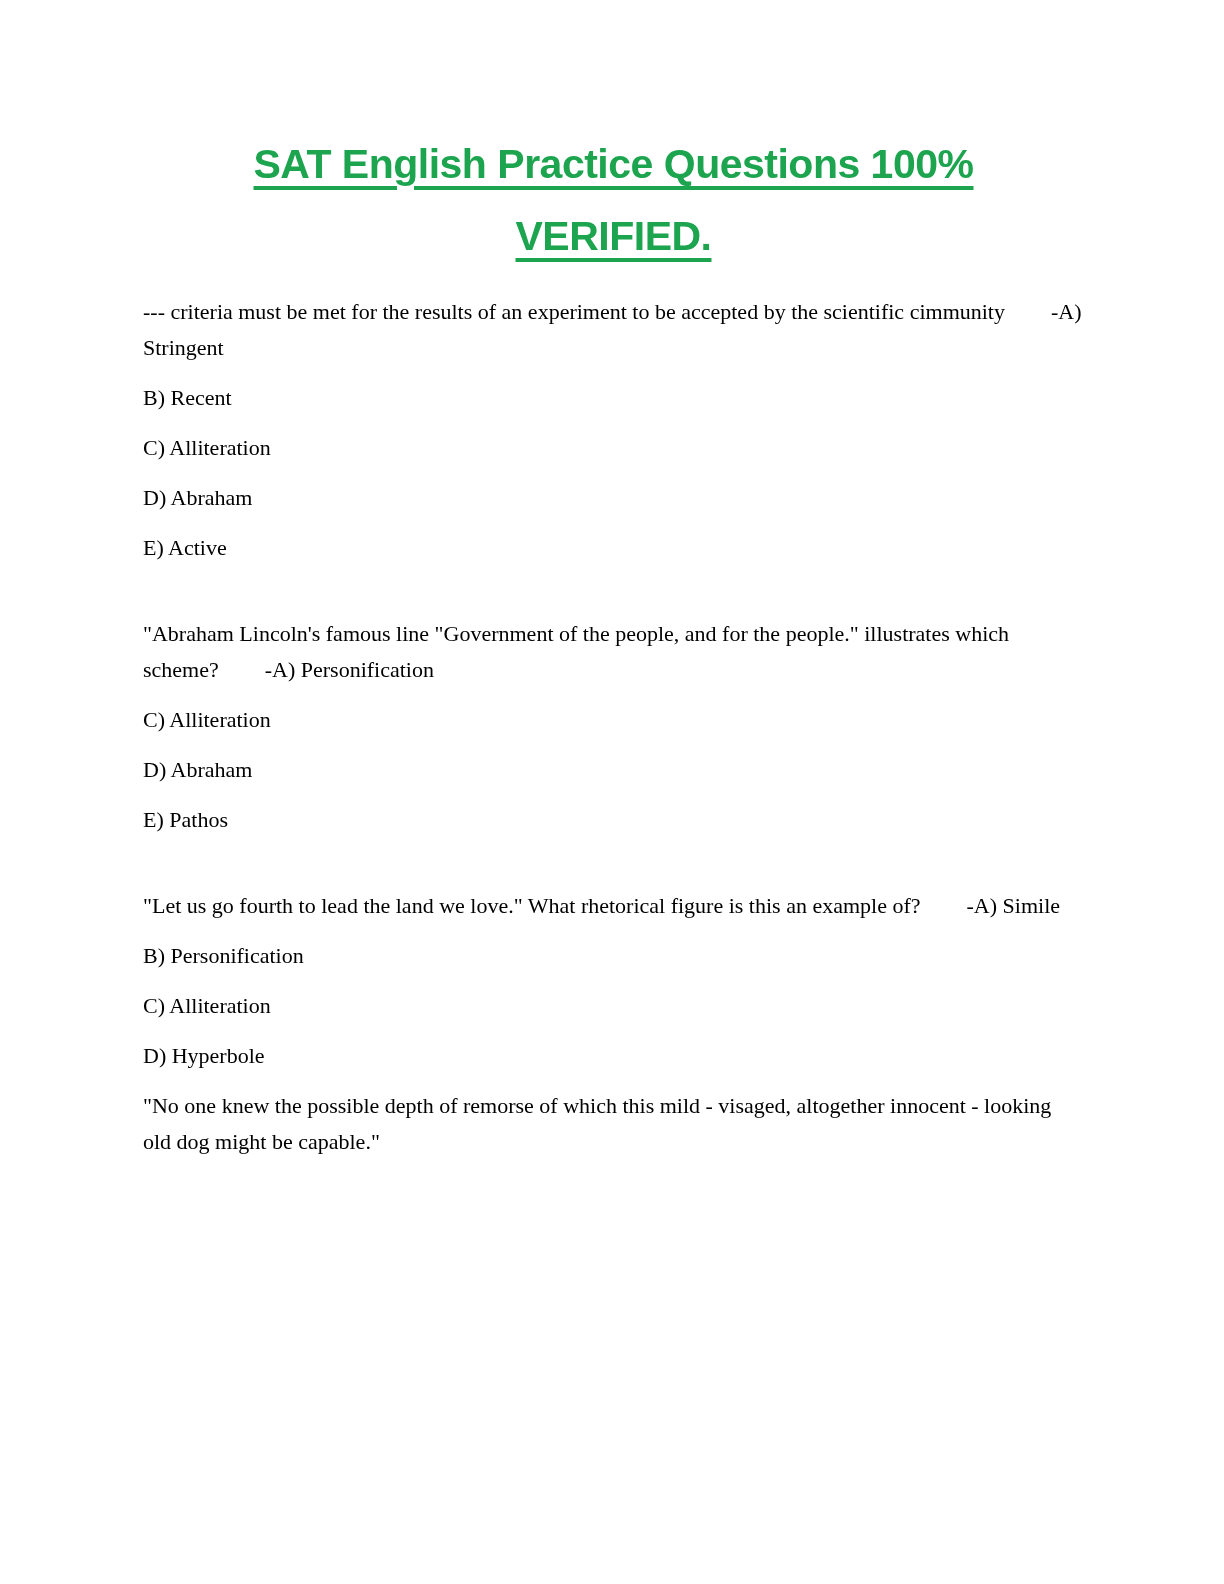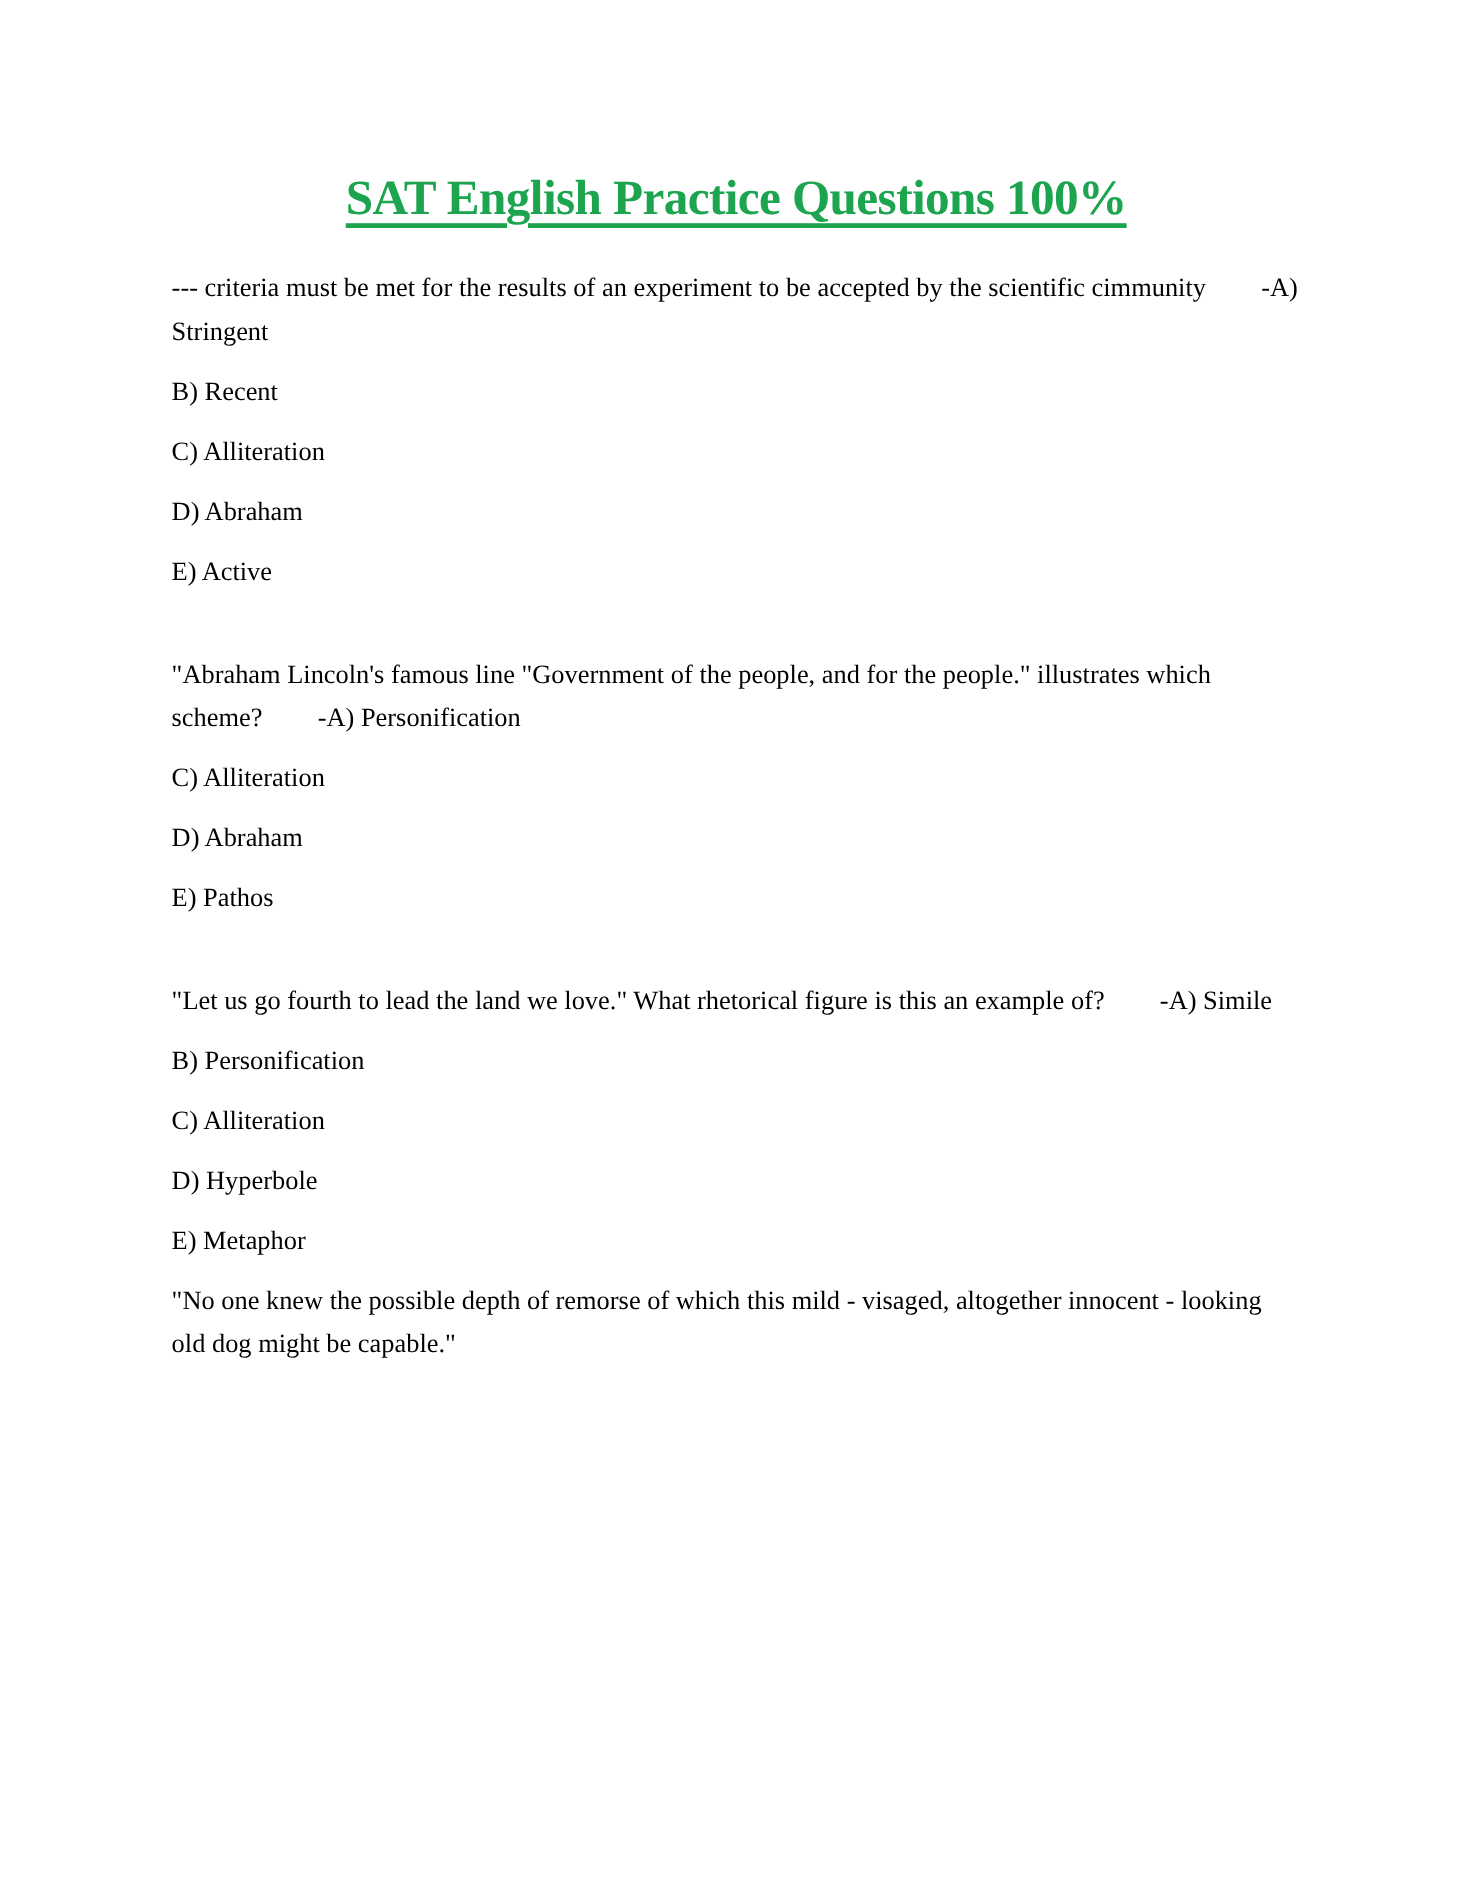--- a/index.html
+++ b/index.html
@@ -20,21 +20,20 @@
     font-family: "Liberation Sans", "DejaVu Sans", sans-serif;
     font-weight: bold;
     font-size: 41px;
     line-height: 72px;
     letter-spacing: -0.5px;
     text-align: center;
     margin: 0 0 22px 0;
   }
   .doc-title .title-line {
     display: block;
-    font-family: Liberation Serif, serif;
   }
   .doc-title .title-line > span {
     text-decoration: underline;
     text-decoration-thickness: 4px;
     text-underline-offset: 8px;
   }
   .body-text {
     font-family: "Liberation Serif", "DejaVu Serif", serif;
     font-size: 22px;
     line-height: 36px;
@@ -51,20 +50,21 @@
     width: 46px;
   }
 </style>
 </head>
 <body>
 
 <div class="page" style="background: rgb(255, 255, 255);">
 
   <h1 class="doc-title" style="color: rgb(28, 164, 78);">
     <span class="title-line"><span>SAT English Practice Questions 100%</span></span>
+    <span class="title-line"><span>VERIFIED.</span></span>
   </h1>
 
   <div class="body-text" style="color: rgb(0, 0, 0);">
 
     <div class="qblock">
       <p><span>--- criteria must be met for the results of an experiment to be accepted by the scientific cimmunity</span><span class="tab-gap"></span><span>-A) Stringent</span></p>
       <p>B) Recent</p>
       <p>C) Alliteration</p>
       <p>D) Abraham</p>
       <p>E) Active</p>
@@ -75,19 +75,18 @@
       <p>C) Alliteration</p>
       <p>D) Abraham</p>
       <p>E) Pathos</p>
     </div>
 
     <div class="qblock">
       <p><span>"Let us go fourth to lead the land we love." What rhetorical figure is this an example of?</span><span class="tab-gap"></span><span>-A) Simile</span></p>
       <p>B) Personification</p>
       <p>C) Alliteration</p>
       <p>D) Hyperbole</p>
-      <p>E) Metaphor</p>
     </div>
 
     <p class="closing-quote">"No one knew the possible depth of remorse of which this mild - visaged, altogether innocent - looking old dog might be capable."</p>
 
   </div>
 </div>
 
 </body></html>

